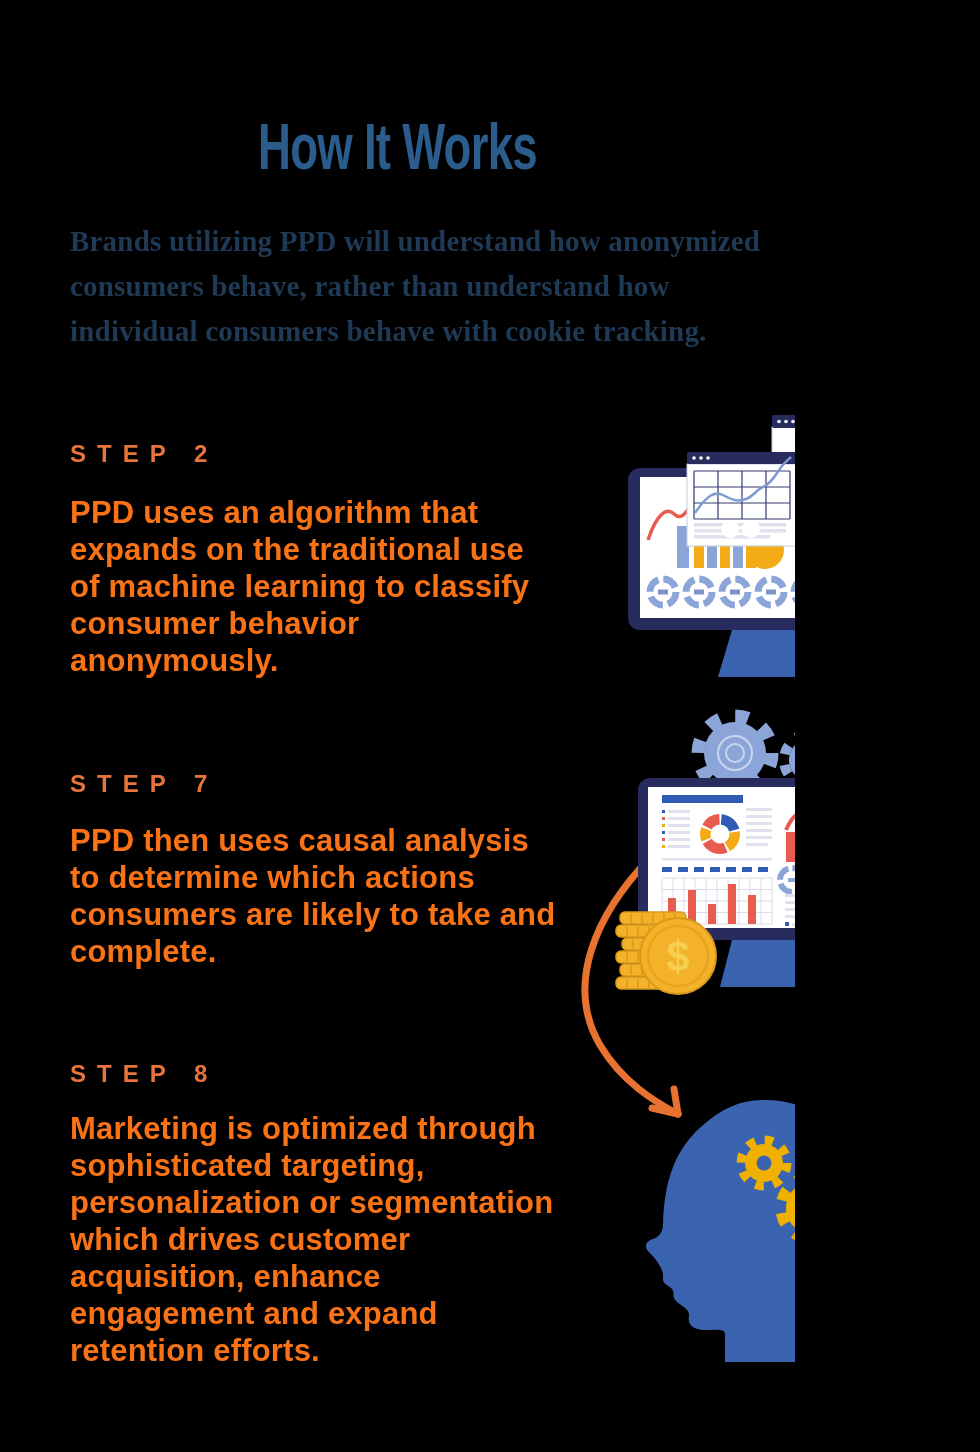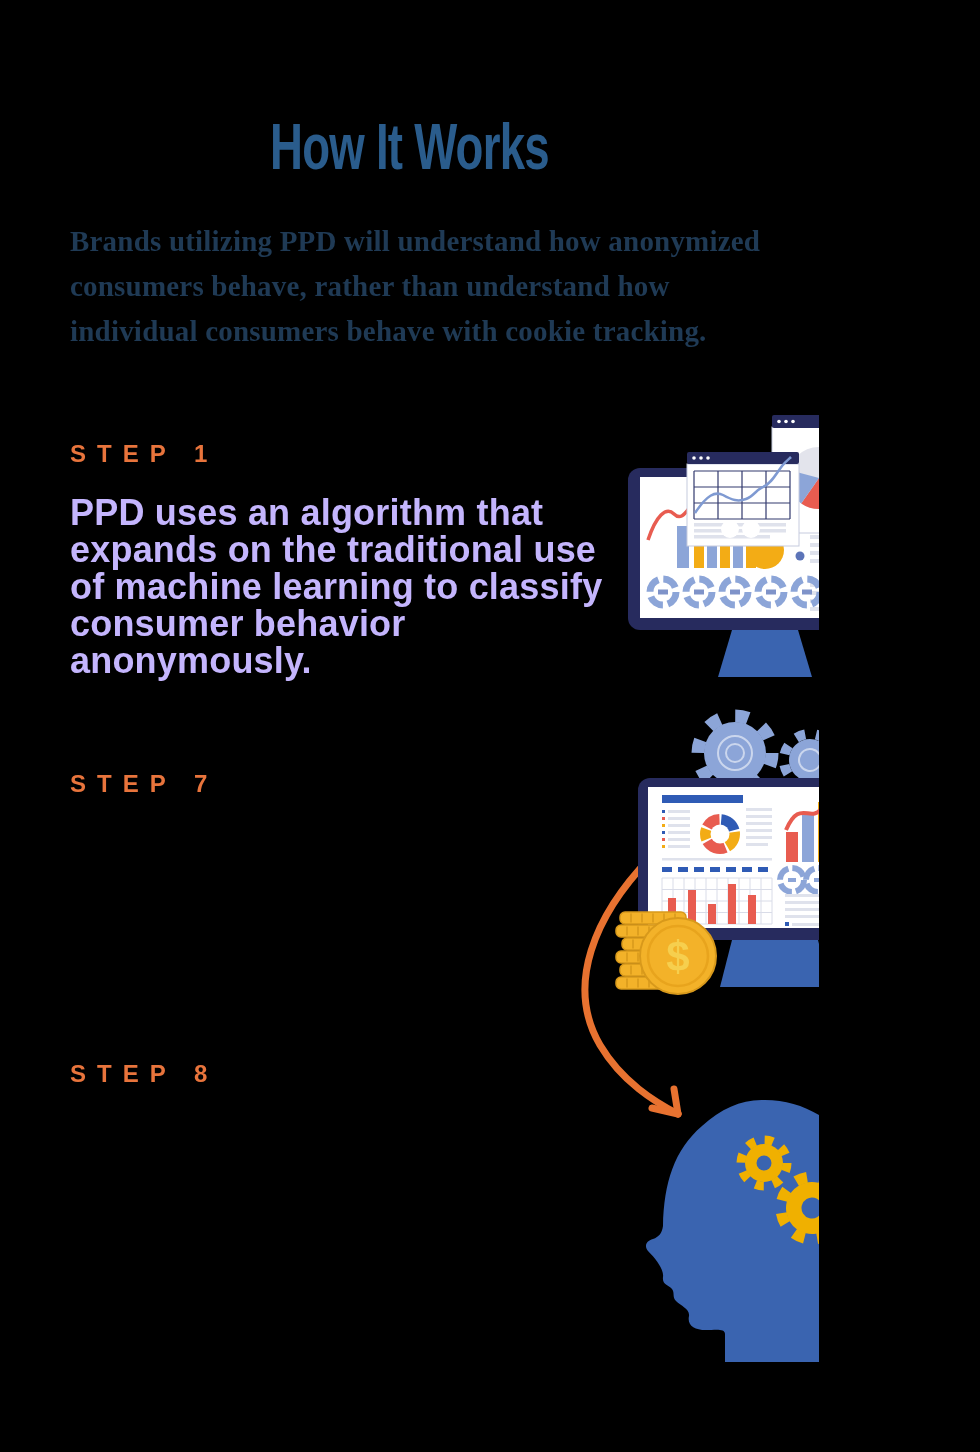--- a/index.html
+++ b/index.html
@@ -1,63 +1,74 @@
 <!DOCTYPE html>
 <html><head>
 <meta charset="utf-8">
 <style>
   html,body{margin:0;padding:0;background:#000;}
   .canvas{
     position:relative;width:795px;height:1452px;background:#000000;
-    overflow:hidden;font-family:"Liberation Sans",sans-serif;padding-left:24px;
+    overflow:hidden;font-family:"Liberation Sans",sans-serif;
   }
   .title{
     position:absolute;top:74px;left:0;width:100%;text-align:center;
     color:#2a5c8c;font-size:60px;font-weight:bold;line-height:1.1;
   }
   .title span{display:inline-block;transform:scaleX(.76) scaleY(1.08);transform-origin:center;letter-spacing:-1px;}
   .intro{
     position:absolute;left:70px;top:190px;width:880px;
     color:#1f3a55;font-size:29px;font-weight:bold;line-height:45px;
     white-space:pre-line;letter-spacing:.2px;font-family:Liberation Serif, serif;
   }
   .step-label{
     position:absolute;left:70px;color:#e8743c;font-size:24px;
     font-weight:bold;letter-spacing:11px;
   }
   .step-text{
-    position:absolute;left:70px;width:540px;color:#c4b5fd;font-size:36px;
+    position:absolute;left:70px;width:540px;color:#f97316;font-size:31px;
     font-weight:bold;line-height:37px;white-space:pre-line;letter-spacing:.2px;
   }
   #lbl1{top:440px}#txt1{top:494px}
   #lbl2{top:770px}#txt2{top:822px}
   #lbl3{top:1060px}#txt3{top:1110px}
   .illus{position:absolute;left:560px;top:400px;width:420px;height:1052px;}
 </style>
 </head>
 <body>
 
 <div class="canvas">
 
   <h1 class="title"><span>How It Works</span></h1>
 
   <p class="intro">Brands utilizing PPD will understand how anonymized
 consumers behave, rather than understand how
 individual consumers behave with cookie tracking.</p>
 
-  <div class="step-label" id="lbl1">STEP 1</div>
+  <div class="step-label" id="lbl1">STEP 2</div>
   <div class="step-text" id="txt1">PPD uses an algorithm that
 expands on the traditional use
 of machine learning to classify
 consumer behavior
 anonymously.</div>
 
   <div class="step-label" id="lbl2">STEP 7</div>
+  <div class="step-text" id="txt2">PPD then uses causal analysis
+to determine which actions
+consumers are likely to take and
+complete.</div>
 
   <div class="step-label" id="lbl3">STEP 8</div>
+  <div class="step-text" id="txt3">Marketing is optimized through
+sophisticated targeting,
+personalization or segmentation
+which drives customer
+acquisition, enhance
+engagement and expand
+retention efforts.</div>
 
   <svg class="illus" viewBox="0 0 420 1052">
     <defs>
       <clipPath id="scr1">
           <rect x="80" y="77" width="242" height="141"></rect>
         </clipPath>
       <clipPath id="scr2">
           <rect x="88" y="387" width="242" height="141"></rect>
         </clipPath>
       <g id="ring1">

